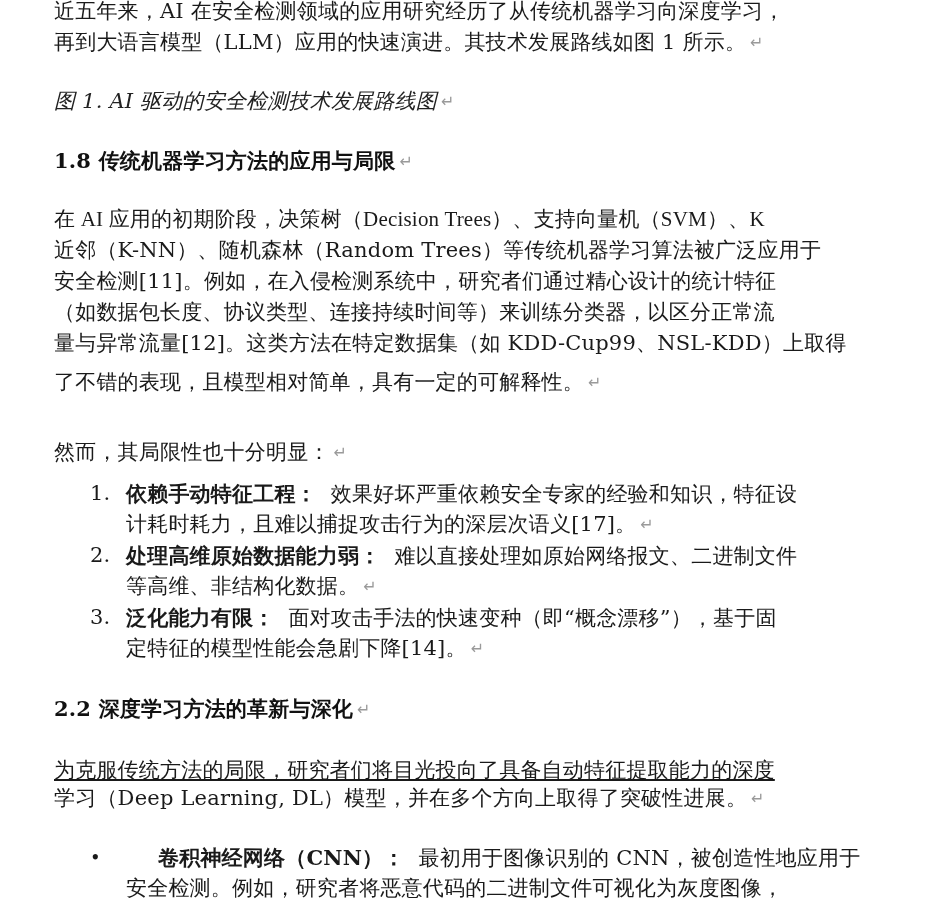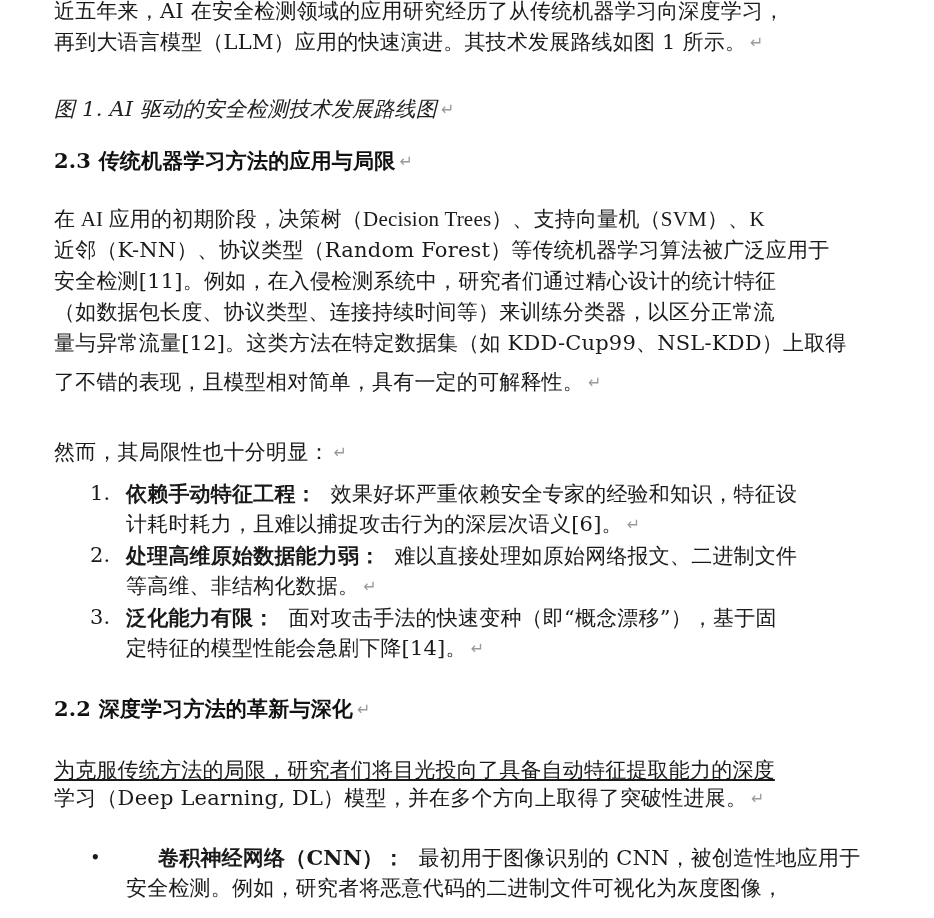--- a/index.html
+++ b/index.html
@@ -67,33 +67,33 @@
 
 <div class="page">
 
   <div class="line" style="top:-4px;">
     <span>近五年来，AI 在安全检测领域的应用研究经历了从传统机器学习向深度学习，</span>
   </div>
   <div class="line" style="top:27px;">
     <span>再到大语言模型（LLM）应用的快速演进。其技术发展路线如图 1 所示。</span><span class="para-mark">↵</span>
   </div>
 
-  <div class="line caption" style="top:86px;margin-top:8px;">
+  <div class="line caption" style="top:86px;">
     <span>图 1. AI 驱动的安全检测技术发展路线图</span><span class="para-mark">↵</span>
   </div>
 
   <div class="line heading" style="top:145px;">
-    <span>2.3 传统机器学习方法的应用与局限</span><span class="para-mark" style="font-weight:normal;">↵</span>
+    <span>1.8 传统机器学习方法的应用与局限</span><span class="para-mark" style="font-weight:normal;">↵</span>
   </div>
 
   <div class="line" style="top:204px;font-family:Liberation Serif, serif;">
     <span>在 AI 应用的初期阶段，决策树（Decision Trees）、支持向量机（SVM）、K</span>
   </div>
   <div class="line" style="top:235px;">
-    <span>近邻（K-NN）、协议类型（Random Forest）等传统机器学习算法被广泛应用于</span>
+    <span>近邻（K-NN）、随机森林（Random Trees）等传统机器学习算法被广泛应用于</span>
   </div>
   <div class="line" style="top:266px;">
     <span>安全检测[11]。例如，在入侵检测系统中，研究者们通过精心设计的统计特征</span>
   </div>
   <div class="line" style="top:297px;">
     <span>（如数据包长度、协议类型、连接持续时间等）来训练分类器，以区分正常流</span>
   </div>
   <div class="line" style="top:328px;">
     <span>量与异常流量[12]。这类方法在特定数据集（如 KDD-Cup99、NSL-KDD）上取得</span>
   </div>
@@ -109,21 +109,21 @@
 
     <div>
       <div class="line" style="top:478px;">
         <span class="list-num">1.</span>
         <span class="list-body" style="left:72px;">
           <span class="bold">依赖手动特征工程：</span><span style="display:inline-block;width:14px;"></span><span>效果好坏严重依赖安全专家的经验和知识，特征设</span>
         </span>
       </div>
       <div class="line" style="top:509px;">
         <span class="list-body" style="left:72px;">
-          <span>计耗时耗力，且难以捕捉攻击行为的深层次语义[6]。</span><span class="para-mark">↵</span>
+          <span>计耗时耗力，且难以捕捉攻击行为的深层次语义[17]。</span><span class="para-mark">↵</span>
         </span>
       </div>
     </div>
 
     <div>
       <div class="line" style="top:540px;">
         <span class="list-num">2.</span>
         <span class="list-body" style="left:72px;">
           <span class="bold">处理高维原始数据能力弱：</span><span style="display:inline-block;width:14px;"></span><span>难以直接处理如原始网络报文、二进制文件</span>
         </span>

